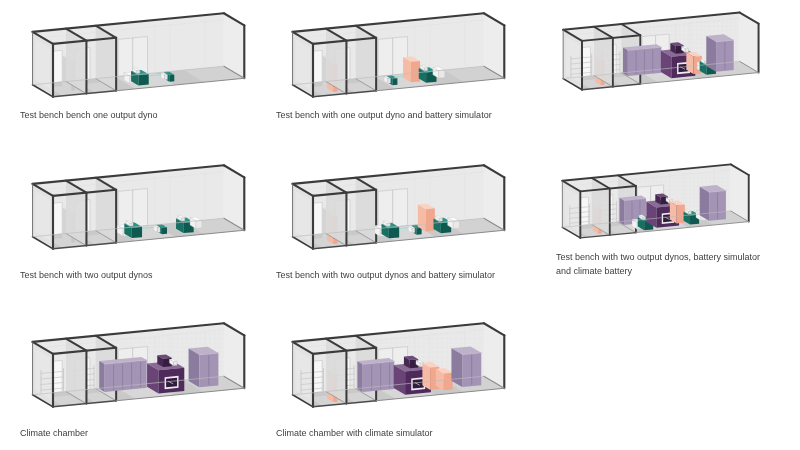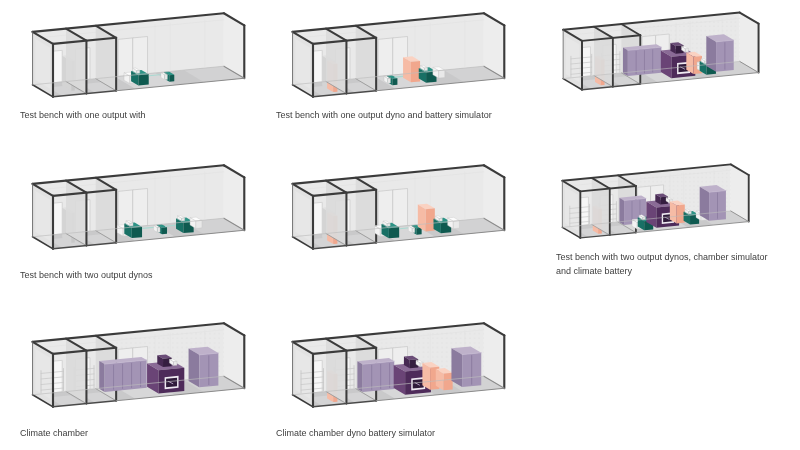--- a/index.html
+++ b/index.html
@@ -87,21 +87,21 @@
         <line x1="42.0" y1="43.0" x2="42.0" y2="100.0" stroke="#3b3b3b" stroke-width="2.3" stroke-linecap="round"></line>
         <line x1="42.0" y1="43.0" x2="110.0" y2="36.4" stroke="#3b3b3b" stroke-width="2.3" stroke-linecap="round"></line>
         <line x1="20.0" y1="30.0" x2="20.0" y2="87.0" stroke="#6a6a6a" stroke-width="1" stroke-linecap="round"></line>
         <line x1="20.0" y1="87.0" x2="42.0" y2="100.0" stroke="#3b3b3b" stroke-width="1.8" stroke-linecap="round"></line>
         <line x1="42.0" y1="100.0" x2="110.0" y2="93.4" stroke="#4a4a4a" stroke-width="1.6" stroke-linecap="round"></line>
         <line x1="110.0" y1="93.4" x2="248.0" y2="80.0" stroke="#8b8b8b" stroke-width="1.1" stroke-linecap="round"></line>
         <line x1="226.0" y1="67.0" x2="248.0" y2="80.0" stroke="#8b8b8b" stroke-width="1.1" stroke-linecap="round"></line>
         <line x1="20.0" y1="87.0" x2="226.0" y2="67.0" stroke="#bdbdbd" stroke-width="0.7" stroke-linecap="round"></line>
       </svg>
     <div class="caption">
-      <span>Test bench with one output with</span>
+      <span>Test bench bench one output dyno</span>
       <span></span>
     </div>
   </div>
 
   <div id="cell1" class="cell r1 c2">
     <svg id="svg1" viewBox="0 0 252 112">
         <polygon points="20.0,30.0 88.0,23.4 110.0,36.4 42.0,43.0" fill="#efefef" stroke="#d4d4d4" stroke-width="0.5"></polygon>
         <polygon points="20.0,30.0 226.0,10.0 226.0,67.0 20.0,87.0" fill="#e9e9e9"></polygon>
         <polygon points="226.0,10.0 248.0,23.0 248.0,80.0 226.0,67.0" fill="#ededed"></polygon>
         <line x1="94.2" y1="27.8" x2="94.2" y2="77.8" stroke="#e1e1e1" stroke-width="0.5" stroke-linecap="round"></line>
@@ -419,20 +419,24 @@
         <line x1="20.0" y1="30.0" x2="42.0" y2="43.0" stroke="#3b3b3b" stroke-width="2.3" stroke-linecap="round"></line>
         <line x1="42.0" y1="43.0" x2="42.0" y2="100.0" stroke="#3b3b3b" stroke-width="2.3" stroke-linecap="round"></line>
         <line x1="42.0" y1="43.0" x2="110.0" y2="36.4" stroke="#3b3b3b" stroke-width="2.3" stroke-linecap="round"></line>
         <line x1="20.0" y1="30.0" x2="20.0" y2="87.0" stroke="#6a6a6a" stroke-width="1" stroke-linecap="round"></line>
         <line x1="20.0" y1="87.0" x2="42.0" y2="100.0" stroke="#3b3b3b" stroke-width="1.8" stroke-linecap="round"></line>
         <line x1="42.0" y1="100.0" x2="110.0" y2="93.4" stroke="#4a4a4a" stroke-width="1.6" stroke-linecap="round"></line>
         <line x1="110.0" y1="93.4" x2="248.0" y2="80.0" stroke="#8b8b8b" stroke-width="1.1" stroke-linecap="round"></line>
         <line x1="226.0" y1="67.0" x2="248.0" y2="80.0" stroke="#8b8b8b" stroke-width="1.1" stroke-linecap="round"></line>
         <line x1="20.0" y1="87.0" x2="226.0" y2="67.0" stroke="#bdbdbd" stroke-width="0.7" stroke-linecap="round"></line>
       </svg>
+    <div class="caption">
+      <span>Test bench with two output dynos and battery simulator</span>
+      <span></span>
+    </div>
   </div>
 
   <div id="cell5" class="cell r2 c3">
     <svg id="svg5" viewBox="0 0 252 112">
         <defs>
           <pattern id="dots5" width="5" height="5" patternUnits="userSpaceOnUse">
             <circle cx="1" cy="1" r="0.55" fill="#d6d6d6"></circle>
           </pattern>
         </defs>
         <polygon points="20.0,30.0 88.0,23.4 110.0,36.4 42.0,43.0" fill="#efefef" stroke="#d4d4d4" stroke-width="0.5"></polygon>
@@ -529,21 +533,21 @@
         <line x1="42.0" y1="43.0" x2="42.0" y2="100.0" stroke="#3b3b3b" stroke-width="2.3" stroke-linecap="round"></line>
         <line x1="42.0" y1="43.0" x2="110.0" y2="36.4" stroke="#3b3b3b" stroke-width="2.3" stroke-linecap="round"></line>
         <line x1="20.0" y1="30.0" x2="20.0" y2="87.0" stroke="#6a6a6a" stroke-width="1" stroke-linecap="round"></line>
         <line x1="20.0" y1="87.0" x2="42.0" y2="100.0" stroke="#3b3b3b" stroke-width="1.8" stroke-linecap="round"></line>
         <line x1="42.0" y1="100.0" x2="110.0" y2="93.4" stroke="#4a4a4a" stroke-width="1.6" stroke-linecap="round"></line>
         <line x1="110.0" y1="93.4" x2="248.0" y2="80.0" stroke="#8b8b8b" stroke-width="1.1" stroke-linecap="round"></line>
         <line x1="226.0" y1="67.0" x2="248.0" y2="80.0" stroke="#8b8b8b" stroke-width="1.1" stroke-linecap="round"></line>
         <line x1="20.0" y1="87.0" x2="226.0" y2="67.0" stroke="#bdbdbd" stroke-width="0.7" stroke-linecap="round"></line>
       </svg>
     <div class="caption">
-      <span>Test bench with two output dynos, chamber simulator</span>
+      <span>Test bench with two output dynos, battery simulator</span>
       <span>and climate battery</span>
     </div>
   </div>
 
   <div id="cell6" class="cell r3 c1">
     <svg id="svg6" viewBox="0 0 252 112">
         <defs>
           <pattern id="dots6" width="5" height="5" patternUnits="userSpaceOnUse">
             <circle cx="1" cy="1" r="0.55" fill="#d6d6d6"></circle>
           </pattern>
@@ -719,18 +723,18 @@
         <line x1="42.0" y1="43.0" x2="42.0" y2="100.0" stroke="#3b3b3b" stroke-width="2.3" stroke-linecap="round"></line>
         <line x1="42.0" y1="43.0" x2="110.0" y2="36.4" stroke="#3b3b3b" stroke-width="2.3" stroke-linecap="round"></line>
         <line x1="20.0" y1="30.0" x2="20.0" y2="87.0" stroke="#6a6a6a" stroke-width="1" stroke-linecap="round"></line>
         <line x1="20.0" y1="87.0" x2="42.0" y2="100.0" stroke="#3b3b3b" stroke-width="1.8" stroke-linecap="round"></line>
         <line x1="42.0" y1="100.0" x2="110.0" y2="93.4" stroke="#4a4a4a" stroke-width="1.6" stroke-linecap="round"></line>
         <line x1="110.0" y1="93.4" x2="248.0" y2="80.0" stroke="#8b8b8b" stroke-width="1.1" stroke-linecap="round"></line>
         <line x1="226.0" y1="67.0" x2="248.0" y2="80.0" stroke="#8b8b8b" stroke-width="1.1" stroke-linecap="round"></line>
         <line x1="20.0" y1="87.0" x2="226.0" y2="67.0" stroke="#bdbdbd" stroke-width="0.7" stroke-linecap="round"></line>
       </svg>
     <div class="caption">
-      <span>Climate chamber dyno battery simulator</span>
+      <span>Climate chamber with climate simulator</span>
       <span></span>
     </div>
   </div>
 
 </div>
 
 </body></html>

